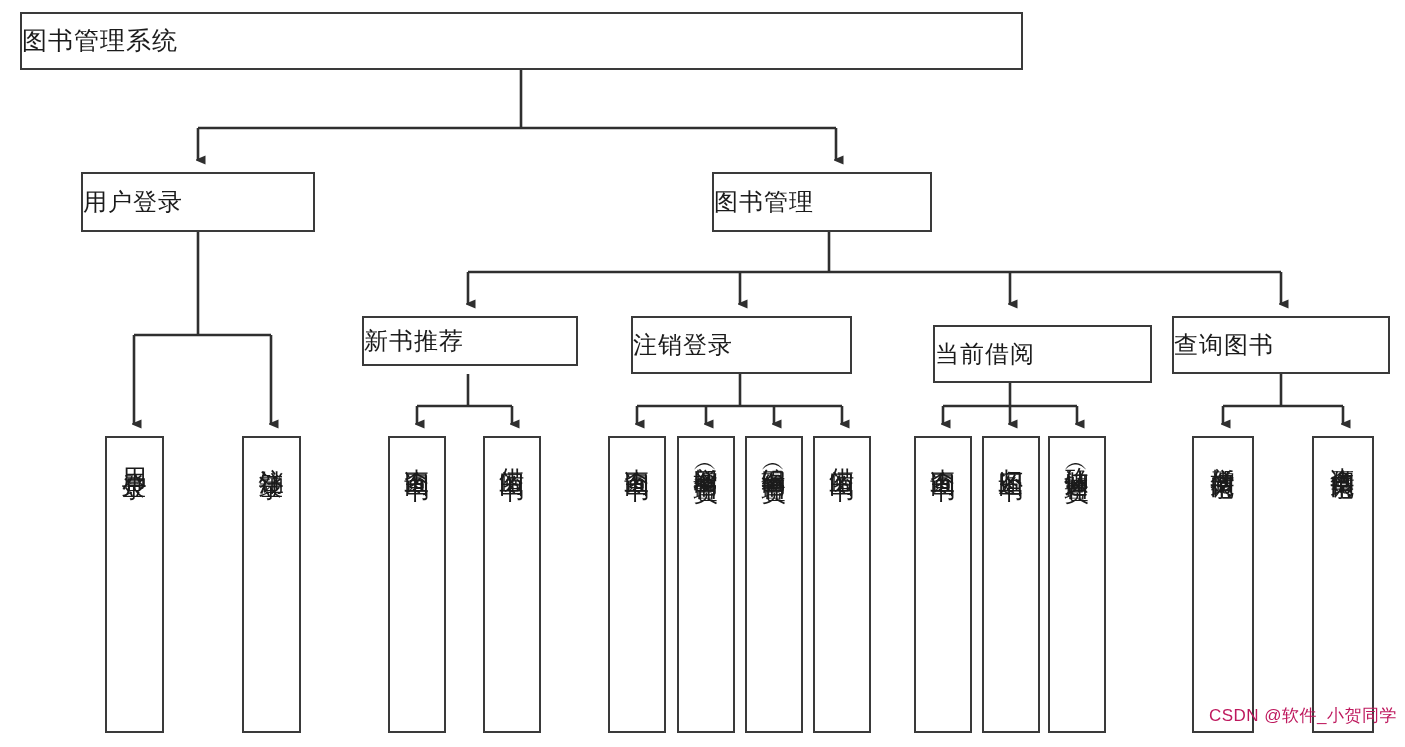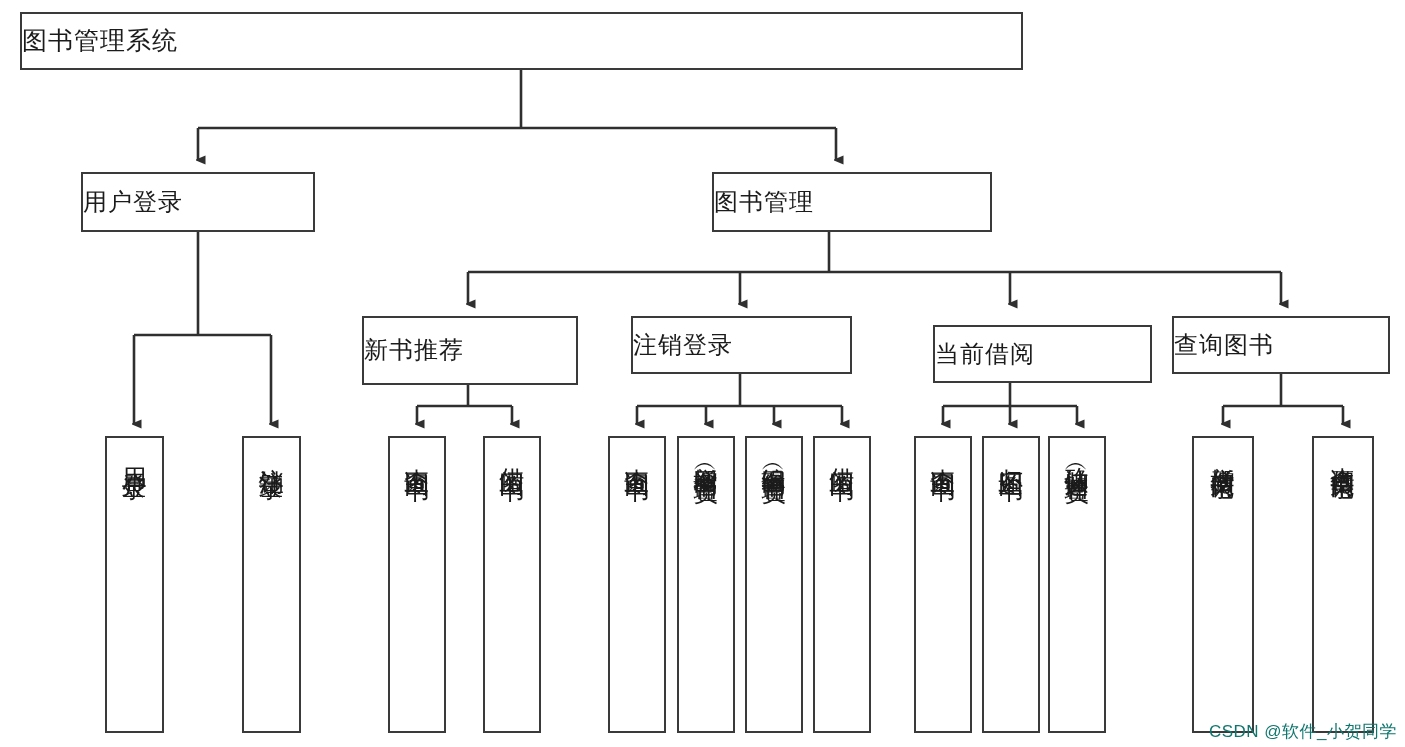--- a/index.html
+++ b/index.html
@@ -63,23 +63,23 @@
     letter-spacing: 3px;
     white-space: nowrap;
   }
   .node.vert.tall-text .label {
     font-size: 24px;
     letter-spacing: 2px;
   }
   #watermark {
     position: absolute;
     right: 8px;
-    bottom: 4px;
+    bottom: 20px;
     font-size: 17px;
-    color: #0f766e;
+    color: #be185d;
     letter-spacing: 0.5px;
     white-space: nowrap;
     user-select: none;
     margin-top: 42px;
   }
 </style>
 </head>
 <body>
 
 <div id="diagram-root">
@@ -134,25 +134,25 @@
     </g>
   </svg>
 
   <div class="node horiz root" style="left:20px; top:12px; width:1003px; height:58px;">
     <span class="label">图书管理系统</span>
   </div>
 
   <div class="node horiz" style="left:81px; top:172px; width:234px; height:60px;">
     <span class="label">用户登录</span>
   </div>
-  <div class="node horiz" style="left:712px; top:172px; width:280px; height:60px;">
+  <div class="node horiz" style="left:712px; top:172px; width:220px; height:60px;">
     <span class="label">图书管理</span>
   </div>
 
-  <div class="node horiz" style="left:362px; top:316px; width:216px; height:69px;">
+  <div class="node horiz" style="left:362px; top:316px; width:216px; height:50px;">
     <span class="label">新书推荐</span>
   </div>
   <div class="node horiz" style="left:631px; top:316px; width:221px; height:58px;">
     <span class="label">注销登录</span>
   </div>
   <div class="node horiz" style="left:933px; top:316px; width:219px; height:58px;margin-top:9px;">
     <span class="label">当前借阅</span>
   </div>
   <div class="node horiz" style="left:1172px; top:316px; width:218px; height:58px;">
     <span class="label">查询图书</span>

